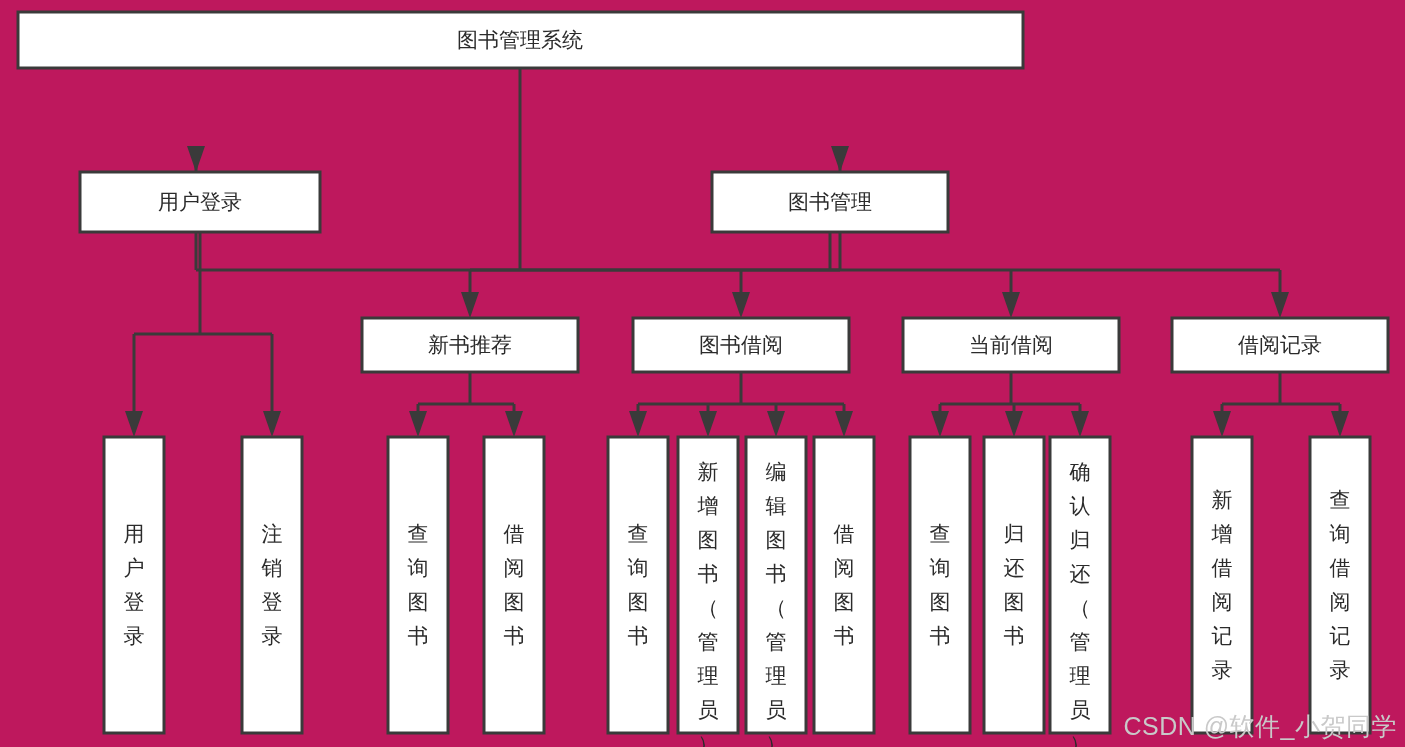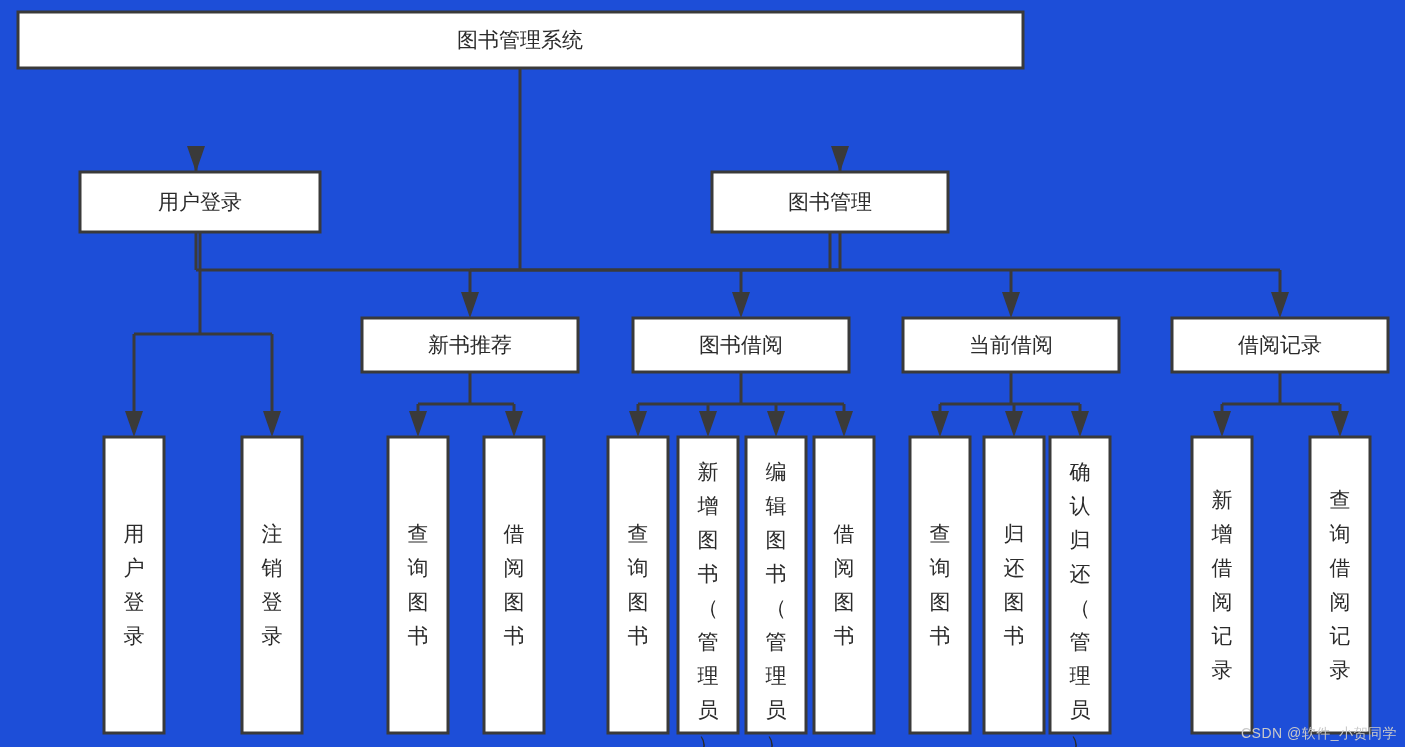--- a/index.html
+++ b/index.html
@@ -1,20 +1,20 @@
 <!DOCTYPE html>
 <html><head>
 <meta charset="utf-8">
 <style>
   html,body{margin:0;padding:0;background:#ffffff;}
   body{
     font-family:"Liberation Sans","DejaVu Sans",sans-serif;
     width:1405px;height:747px;overflow:hidden;
   }
-  #diagram-root{position:relative;width:1405px;height:747px;background:#1d4ed8;}
+  #diagram-root{position:relative;width:1405px;height:747px;background:#be185d;}
   svg#tree{position:absolute;left:0;top:0;width:1405px;height:747px;display:block;}
   .node-box{fill:#ffffff;stroke:#3a3a3a;stroke-width:3;}
   .conn{stroke:#3a3a3a;stroke-width:3;fill:none;stroke-linecap:butt;}
   .arrow-head{fill:#3a3a3a;stroke:none;}
   .node-label{
     fill:#2b2b2b;
     font-family:"Liberation Sans","DejaVu Sans",sans-serif;
     font-size:21px;
     text-anchor:middle;
     dominant-baseline:middle;
@@ -22,21 +22,21 @@
   .vlabel{
     fill:#2b2b2b;
     font-family:"Liberation Sans","DejaVu Sans",sans-serif;
     font-size:21px;
     text-anchor:middle;
   }
   .watermark{
     position:absolute;
     right:8px;bottom:4px;
     font-family:"Liberation Sans","DejaVu Sans",sans-serif;
-    font-size:14px;
+    font-size:25px;
     color:#c9c9c9;
     letter-spacing:0.5px;
     white-space:nowrap;
     pointer-events:none;
   }
 </style>
 </head>
 <body>
 
 <div id="diagram-root">

